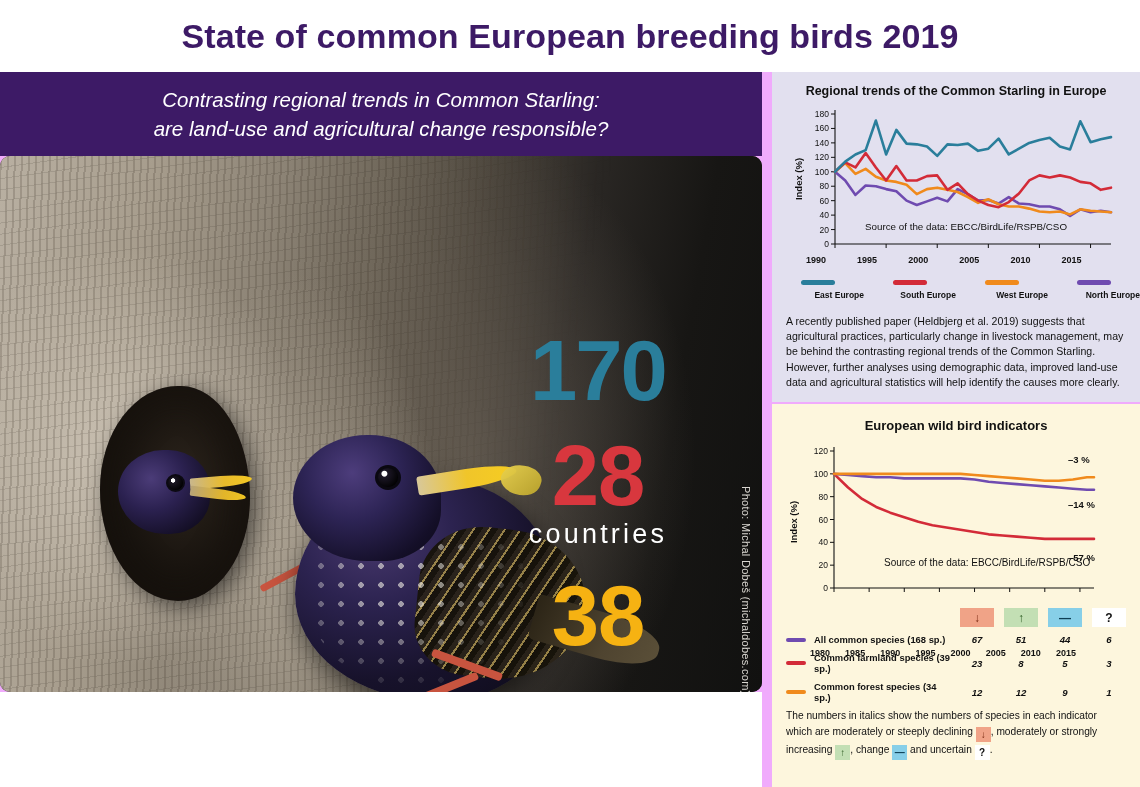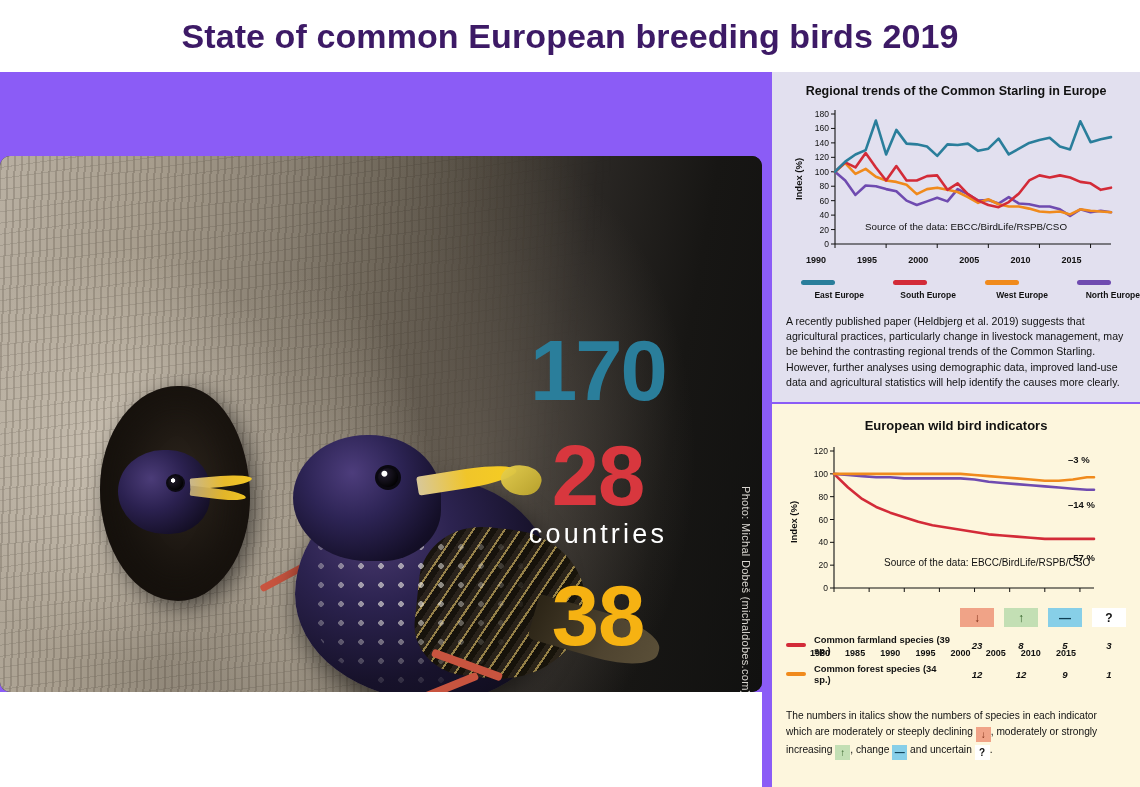--- a/index.html
+++ b/index.html
@@ -1,17 +1,17 @@
 <!DOCTYPE html>
 <html><head>
 <meta charset="utf-8">
 <style>
   html,body{margin:0;padding:0;background:#fff;}
   body{font-family:"Liberation Sans",sans-serif;-webkit-font-smoothing:antialiased;}
-  #poster{position:relative;width:1140px;height:787px;background:#8b5cf6;overflow:hidden;}
+  #poster{position:relative;width:1140px;height:787px;background:#f0abfc;overflow:hidden;}
 
   
   .title-bar{position:absolute;left:0;top:0;width:1140px;height:72px;background:#fff;
              display:flex;align-items:center;justify-content:center;}
   .title-bar h1{margin:0;font-size:34px;font-weight:bold;color:#3d1a66;letter-spacing:.1px;
                 font-family:"Liberation Sans",sans-serif;}
 
   
   .subtitle-band{position:absolute;left:0;top:72px;width:762px;height:84px;background:#3d1a66;
                  display:flex;align-items:center;justify-content:center;}
@@ -125,20 +125,26 @@
 </style>
 </head>
 <body>
 
 <div id="poster">
 
   <div class="title-bar">
     <h1>State of common European breeding birds 2019</h1>
   </div>
 
+  <div class="subtitle-band">
+    <div class="sub">
+      <div>Contrasting regional trends in Common Starling:</div>
+      <div>are land-use and agricultural change responsible?</div>
+    </div>
+  </div>
 
   <div class="photo">
     <div class="photo-bg"></div>
     <div class="bark"></div>
     <div class="hole"></div>
     <div class="bird-sm">
       <div class="head"></div>
         <div class="beak-u"></div>
         <div class="beak-l"></div>
         <div class="eye"></div>
@@ -278,20 +284,28 @@
 
   <div class="tbl">
     <div class="hdr" id="tblhdr">
         <div class="cell" style="background: rgb(240, 163, 135); color: rgb(122, 42, 18);">↓</div>
         <div class="cell" style="background: rgb(195, 223, 180); color: rgb(44, 90, 32);">↑</div>
         <div class="cell" style="background: rgb(135, 207, 232); color: rgb(13, 63, 85);">—</div>
         <div class="cell" style="background: rgb(255, 255, 255); color: rgb(17, 17, 17);">?</div>
       </div>
     <div id="tblrows">
         <div class="row">
+          <div class="sw" style="background: rgb(111, 75, 176);"></div>
+          <div class="nm">All common species (168 sp.)</div>
+          <div class="v">67</div>
+          <div class="v">51</div>
+          <div class="v">44</div>
+          <div class="v">6</div>
+        </div>
+        <div class="row">
           <div class="sw" style="background: rgb(211, 43, 56);"></div>
           <div class="nm">Common farmland species (39 sp.)</div>
           <div class="v">23</div>
           <div class="v">8</div>
           <div class="v">5</div>
           <div class="v">3</div>
         </div>
         <div class="row">
           <div class="sw" style="background: rgb(240, 138, 28);"></div>
           <div class="nm">Common forest species (34 sp.)</div>

